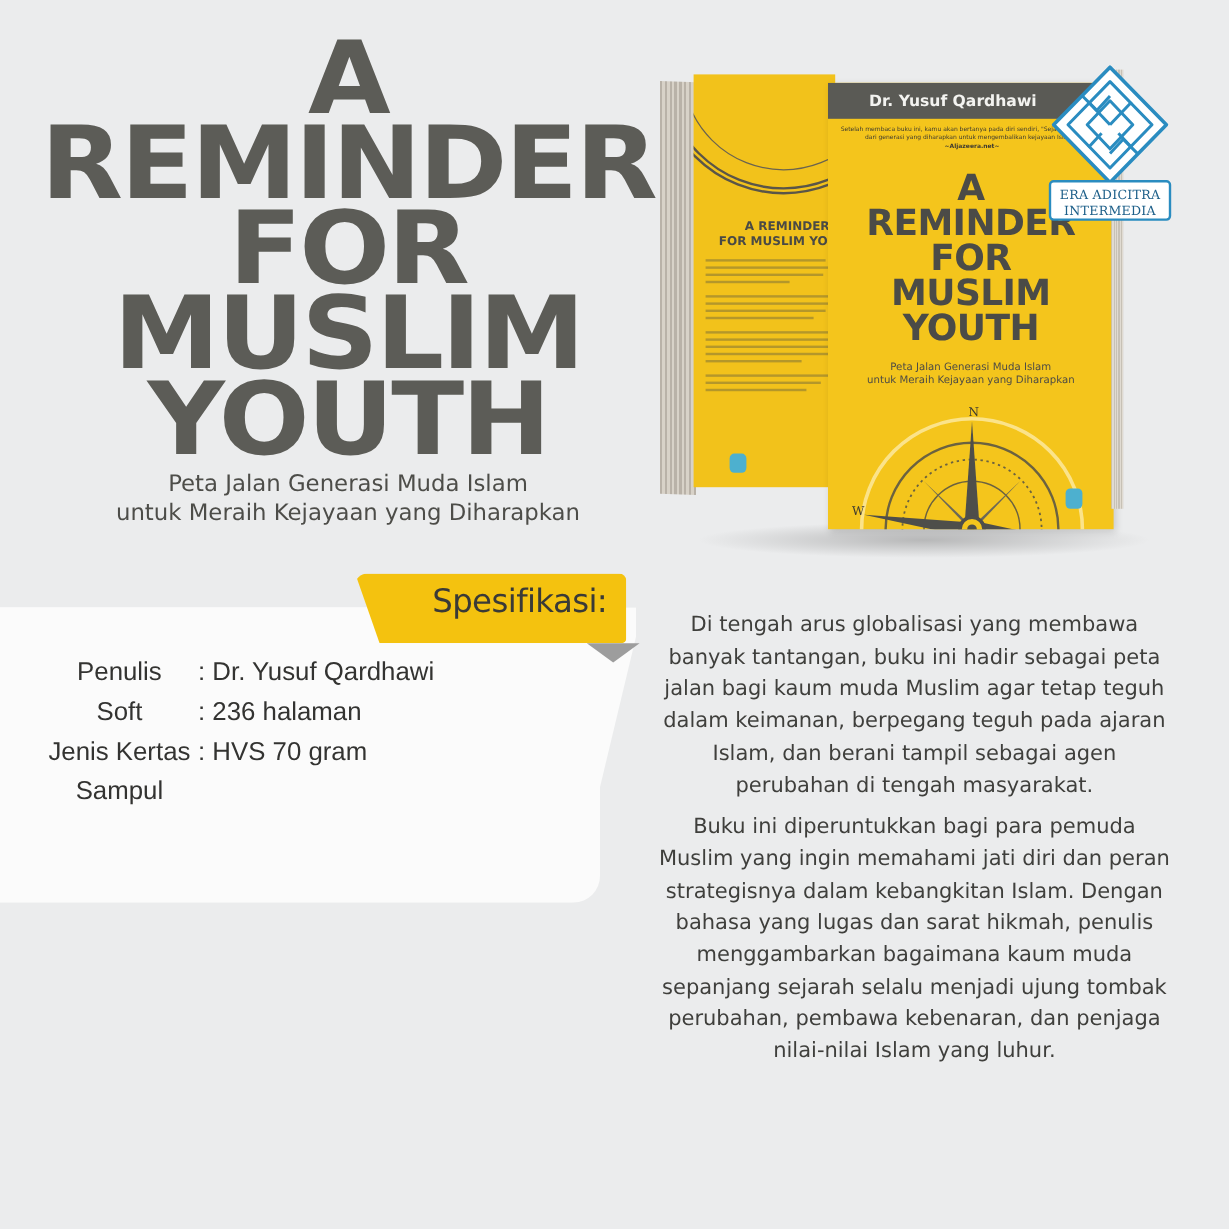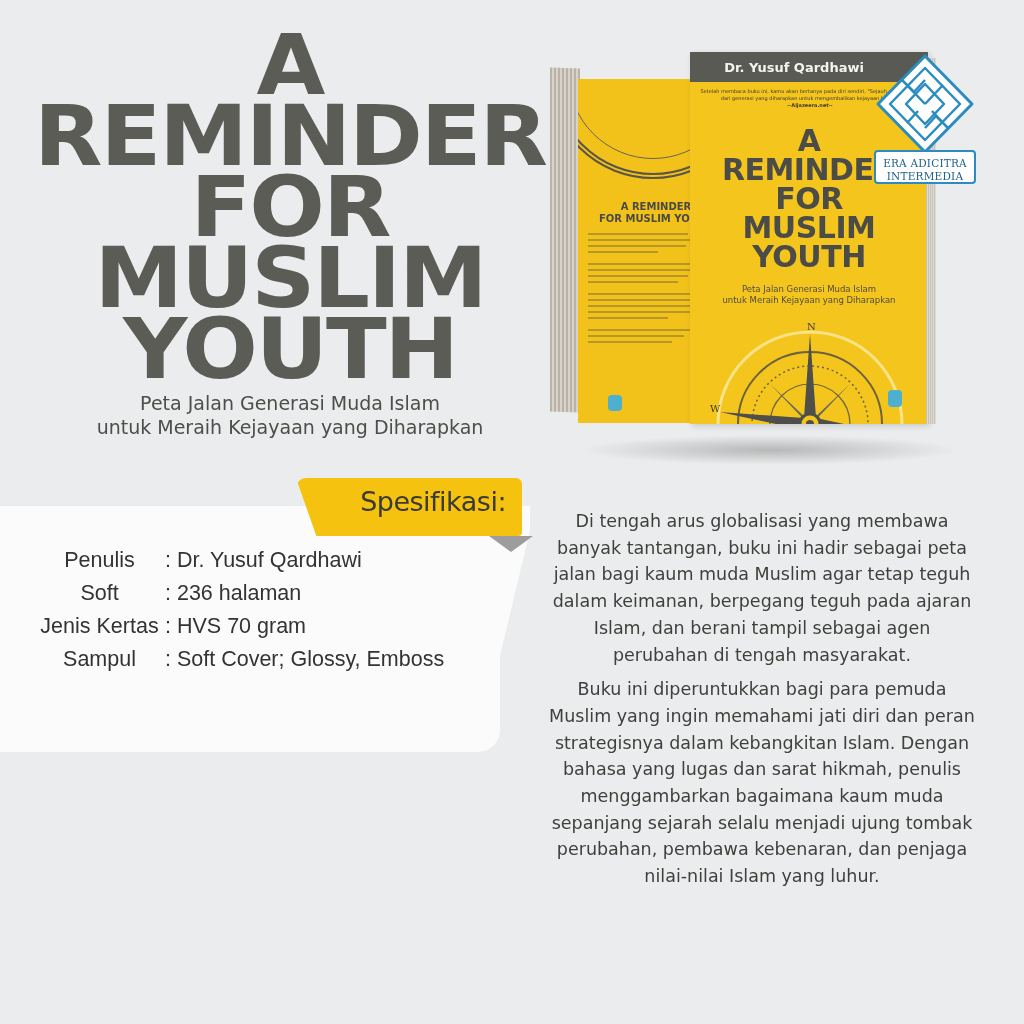--- a/index.html
+++ b/index.html
@@ -88,21 +88,21 @@
   .book-shadow {
     position: absolute; left: 40px; top: 395px; width: 380px; height: 30px;
     background: radial-gradient(ellipse at center, rgba(120,120,120,0.45), rgba(120,120,120,0) 70%);
   }
   .back-pages {
     position: absolute; left: 10px; top: 28px; width: 30px; height: 344px;
     background: repeating-linear-gradient(90deg, #b9b2a8 0 2px, #d8d2c8 2px 4px);
     transform: skewY(2deg);
   }
   .back-cover {
-    position: absolute; left: 38px; top: 39px; width: 118px; height: 344px;
+    position: absolute; left: 38px; top: 22px; width: 118px; height: 344px;
     background: #f2c21b;
     overflow: hidden;
   }
   .clock {
     position: absolute; left: -30px; top: -110px; width: 210px; height: 210px;
     border-radius: 50%;
     border: 6px double #5a5548;
   }
   .clock-inner {
     position: absolute; left: 14px; top: 14px; right: 14px; bottom: 14px;
@@ -114,21 +114,21 @@
     text-align: center;
   }
   .back-text-line {
     position: absolute; left: 10px; height: 2px; background: #8b7a35; opacity: 0.6;
   }
   .back-logo {
     position: absolute; left: 30px; top: 316px; width: 14px; height: 16px;
     border-radius: 4px; background: #4db0cf;
   }
   .front-cover {
-    position: absolute; left: 150px; top: 12px; width: 238px; height: 372px;
+    position: absolute; left: 150px; top: 29px; width: 238px; height: 372px;
     background: #f4c51c;
     overflow: hidden;
     box-shadow: 2px 2px 6px rgba(0,0,0,0.15);
   }
   .front-pages {
     position: absolute; left: 386px; top: 18px; width: 10px; height: 366px;
     background: repeating-linear-gradient(90deg, #c7c1b6 0 1px, #e0dbd2 1px 2px);
   }
   .front-band {
     position: absolute; left: 0; top: 0; width: 100%; height: 30px;
@@ -294,20 +294,19 @@
   <div class="spec-row">
     <span class="spec-key">Soft</span>
     <span class="spec-val">: 236 halaman</span>
   </div>
   <div class="spec-row">
     <span class="spec-key">Jenis Kertas</span>
     <span class="spec-val">: HVS 70 gram</span>
   </div>
   <div class="spec-row">
     <span class="spec-key">Sampul</span>
-    <span class="spec-val">: Soft Cover; Glossy, Emboss</span>
   </div>
 </div>
 
 <div class="desc">
   <p>Di tengah arus globalisasi yang membawa banyak tantangan, buku ini hadir sebagai peta jalan bagi kaum muda Muslim agar tetap teguh dalam keimanan, berpegang teguh pada ajaran Islam, dan berani tampil sebagai agen perubahan di tengah masyarakat.</p>
   <p>Buku ini diperuntukkan bagi para pemuda Muslim yang ingin memahami jati diri dan peran strategisnya dalam kebangkitan Islam. Dengan bahasa yang lugas dan sarat hikmah, penulis menggambarkan bagaimana kaum muda sepanjang sejarah selalu menjadi ujung tombak perubahan, pembawa kebenaran, dan penjaga nilai-nilai Islam yang luhur.</p>
 </div>
 
 </body></html>

